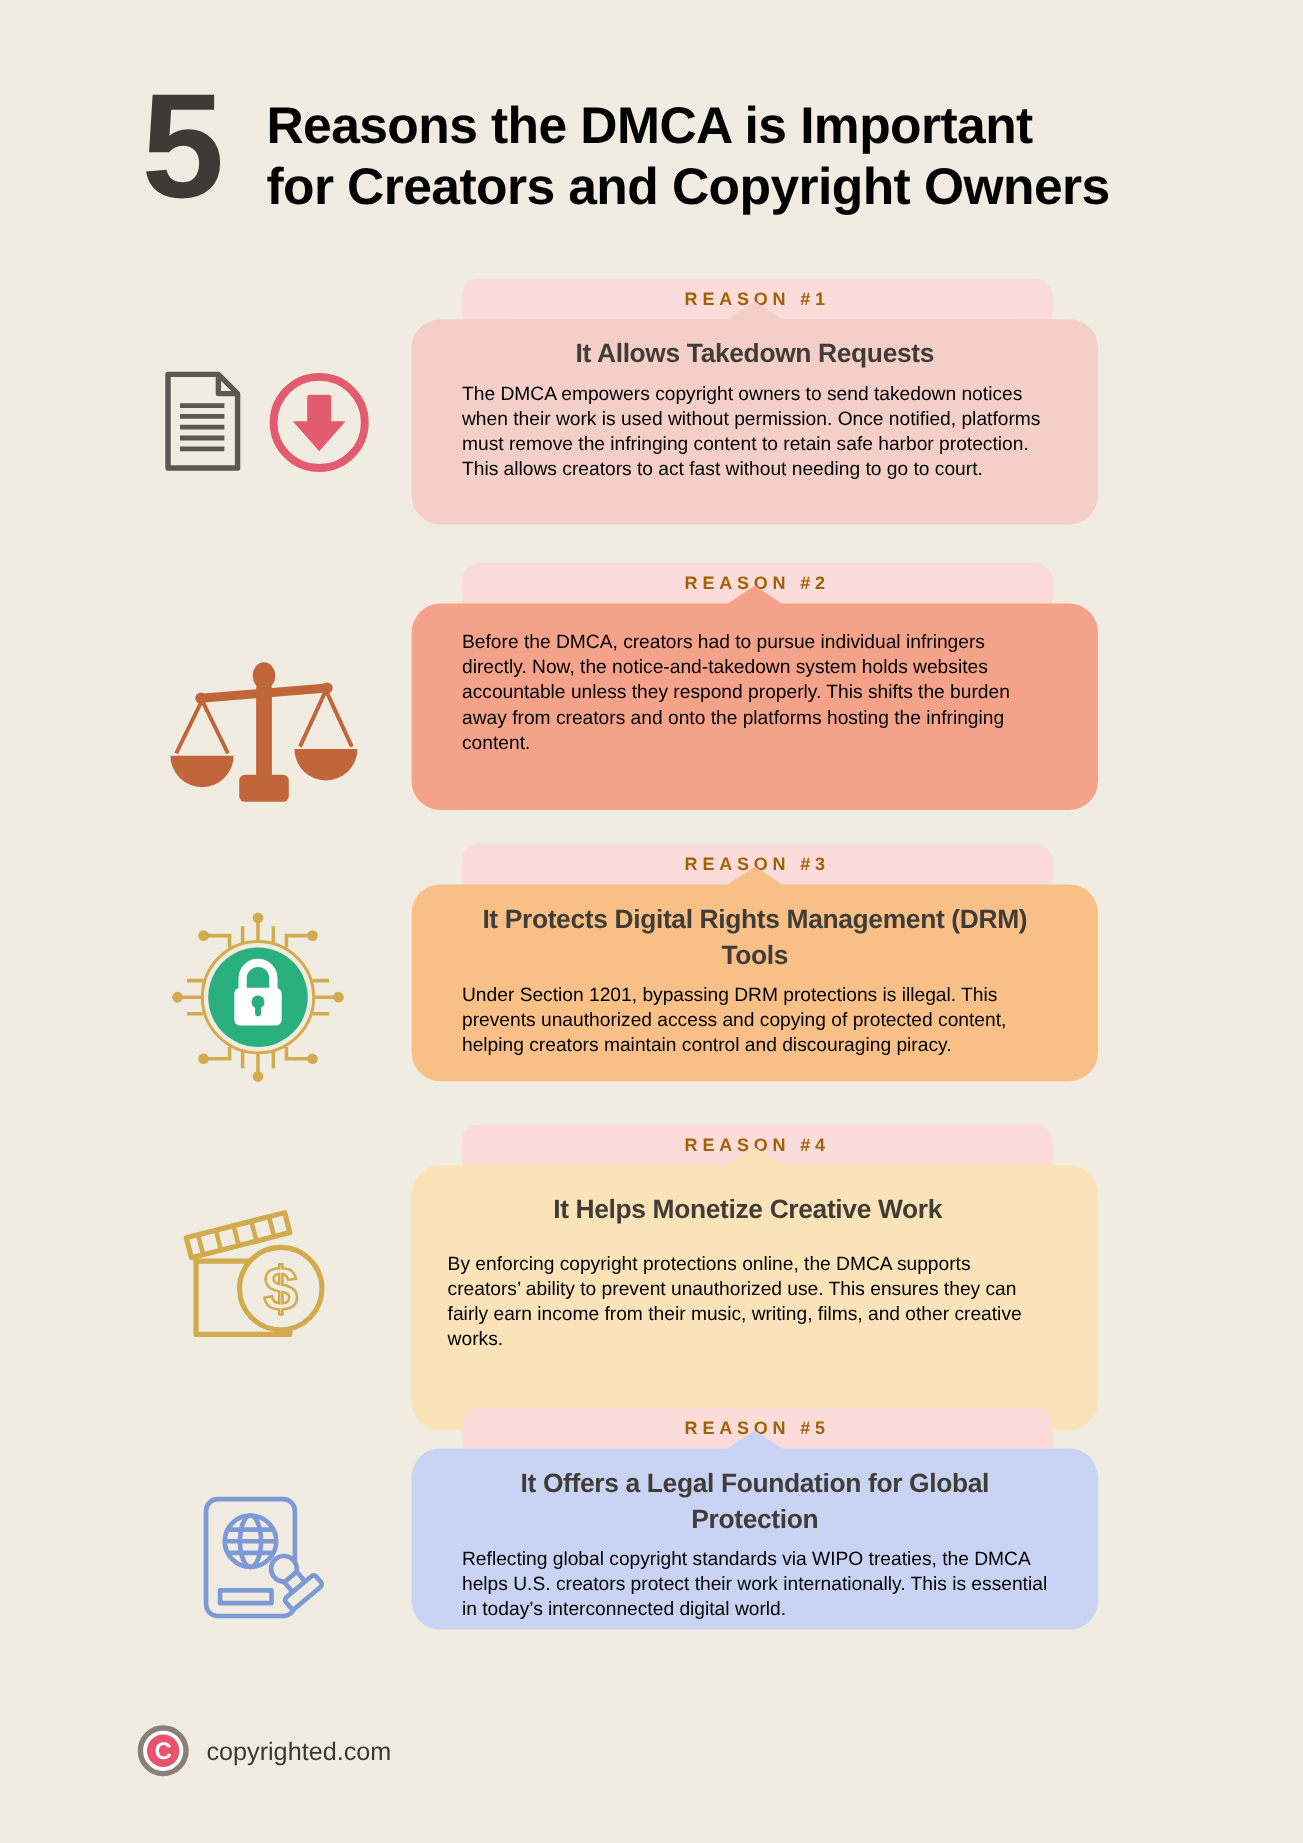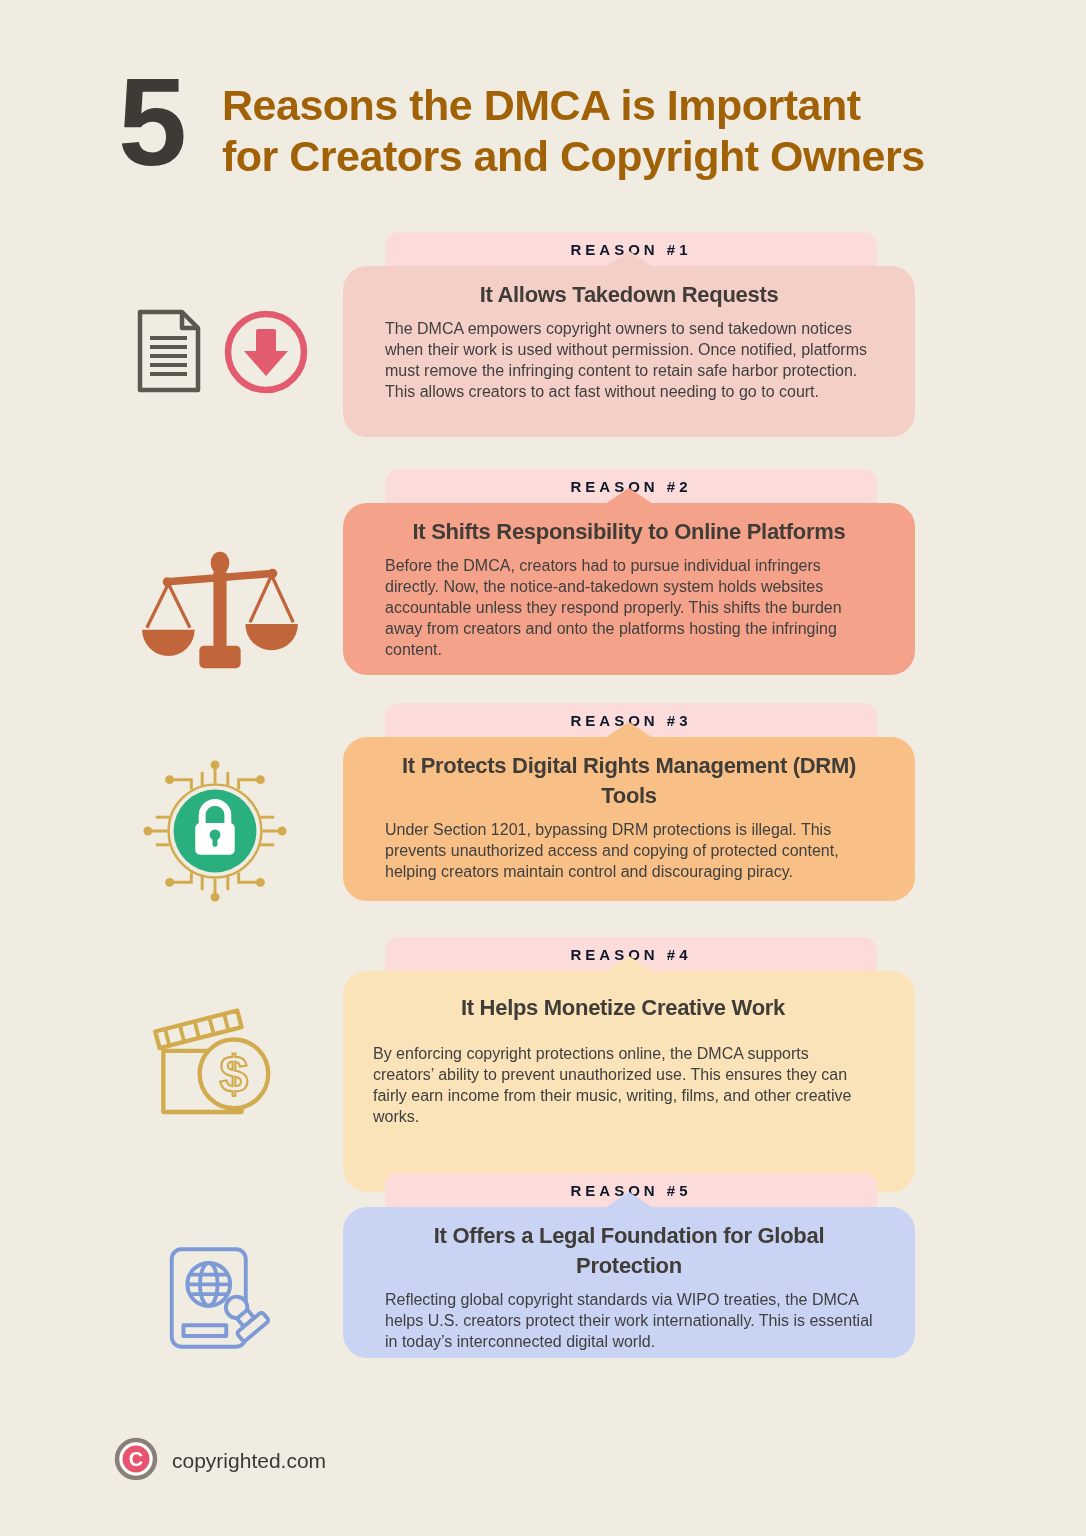--- a/index.html
+++ b/index.html
@@ -29,21 +29,21 @@
     letter-spacing: -2px;
   }
   .page-title {
     position: absolute;
     left: 222px;
     top: 80px;
     margin: 0;
     font-size: 43px;
     line-height: 51px;
     font-weight: bold;
-    color: #a16207;
+    color: #000000;
     letter-spacing: -0.5px;
   }
 
   
   .reason { position: absolute; left: 0; width: 1086px; }
   .s1 { top: 232px; height: 210px; }
   .s2 { top: 469px; height: 212px; }
   .s3 { top: 703px; height: 215px; }
   .s4 { top: 937px; height: 213px; }
   .s5 { top: 1173px; height: 211px; }
@@ -56,21 +56,21 @@
     height: 44px;
     border-radius: 14px;
     text-align: center;
   }
   .tab-label {
     display: inline-block;
     line-height: 36px;
     font-size: 15px;
     font-weight: bold;
     letter-spacing: 4px;
-    color: #0f172a;
+    color: #a16207;
   }
   .card {
     position: absolute;
     left: 343px;
     top: 34px;
     width: 572px;
     border-radius: 24px;
     box-sizing: border-box;
     padding: 14px 42px 14px 42px;
   }
@@ -96,21 +96,21 @@
     font-size: 22px;
     line-height: 30px;
     font-weight: bold;
     letter-spacing: -0.3px;
     color: #403c38;
   }
   .card-body {
     margin: 8px 0 0 0;
     font-size: 16px;
     line-height: 21px;
-    color: #404040;
+    color: #000000;
   }
   .s4 .card-title { margin-top: 8px; }
   .s4 .card-body  { margin-top: 20px; }
 
   
   .icon-box { position: absolute; }
   .s1 .icon-box { left: 130px; top: 72px; }
   .s2 .icon-box { left: 140px; top: 80px; }
   .s3 .icon-box { left: 140px; top: 53px; }
   .s4 .icon-box { left: 150px; top: 66px; }
@@ -187,21 +187,20 @@
           <path d="M30 37 L7 84 M30 37 L53 84" stroke-width="3.5"></path>
           <path d="M140 28 L117 78 M140 28 L163 78" stroke-width="3.5"></path>
         </g>
       </svg>
     </div>
     <div class="tab" style="background-color: rgb(252, 220, 218);">
       <span class="tab-label">REASON #2</span>
     </div>
     <div class="card" style="background-color: rgb(245, 162, 138);">
       <span class="notch" style="background-color: rgb(245, 162, 138);"></span>
-      <h2 class="card-title">It Shifts Responsibility to Online Platforms</h2>
       <p class="card-body">Before the DMCA, creators had to pursue individual infringers directly. Now, the notice-and-takedown system holds websites accountable unless they respond properly. This shifts the burden away from creators and onto the platforms hosting the infringing content.</p>
     </div>
   </section>
 
   <section class="reason s3">
     <div class="icon-box">
       <svg width="150" height="150" viewBox="0 0 152 152">
         <g stroke="#d2ab4e" stroke-width="3" fill="none">
           <path d="M76 28 V10"></path>
             <path d="M63 30 V16"></path>

